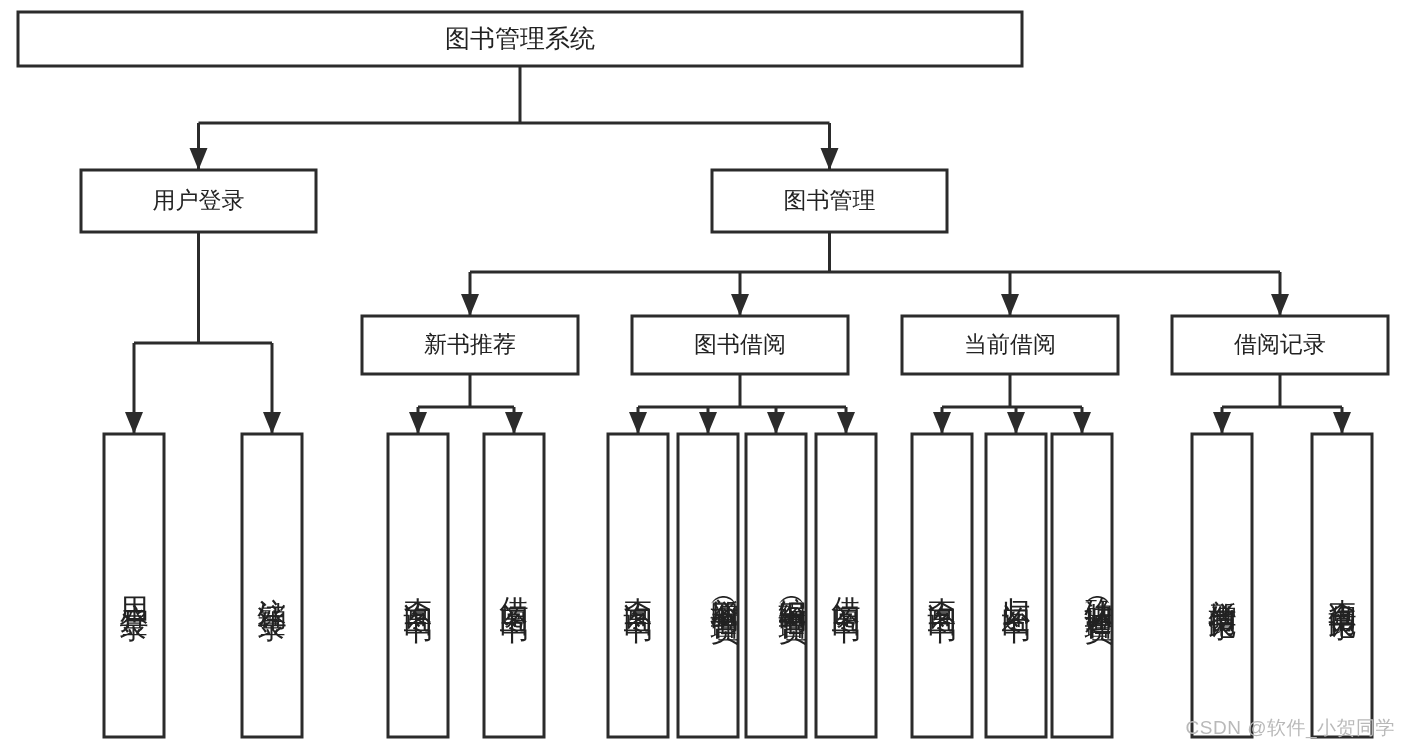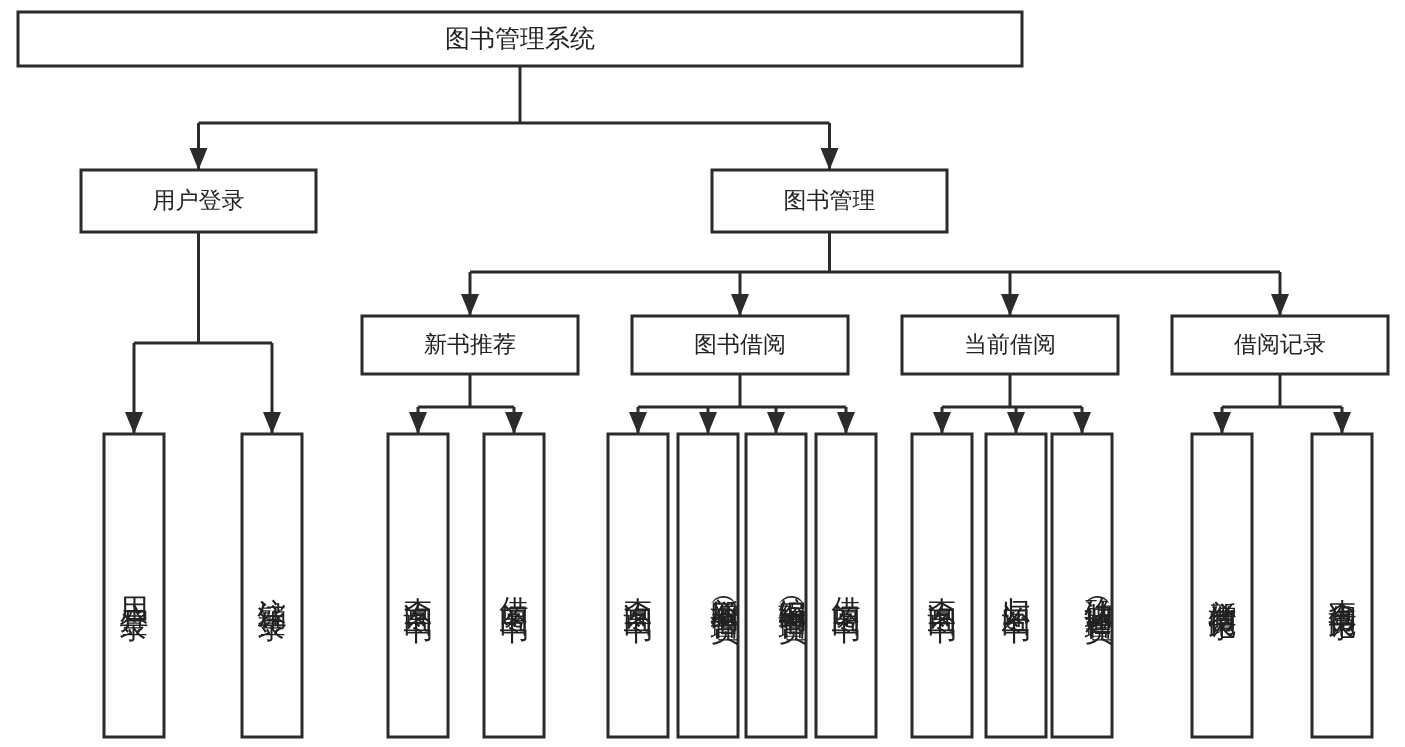--- a/index.html
+++ b/index.html
@@ -198,13 +198,14 @@
       <div class="leaf-label long" style="left: 678px; top: 434px; width: 60px; height: 303px; align-items: flex-start; padding-top: 6px; box-sizing: border-box;">新增图书（管理员）</div>
       <div class="leaf-label long" style="left: 746px; top: 434px; width: 60px; height: 303px; align-items: flex-start; padding-top: 6px; box-sizing: border-box;">编辑图书（管理员）</div>
       <div class="leaf-label" style="left: 816px; top: 434px; width: 60px; height: 303px;">借阅图书</div>
       <div class="leaf-label" style="left: 912px; top: 434px; width: 60px; height: 303px;">查询图书</div>
       <div class="leaf-label" style="left: 986px; top: 434px; width: 60px; height: 303px;">归还图书</div>
       <div class="leaf-label long" style="left: 1052px; top: 434px; width: 60px; height: 303px; align-items: flex-start; padding-top: 6px; box-sizing: border-box;">确认归还（管理员）</div>
       <div class="leaf-label long" style="left: 1192px; top: 434px; width: 60px; height: 303px;">新增借阅记录</div>
       <div class="leaf-label long" style="left: 1312px; top: 434px; width: 60px; height: 303px;">查询借阅记录</div>
     </div>
 
+  <div id="watermark">CSDN @软件_小贺同学</div>
 </div>
 
 </body></html>

